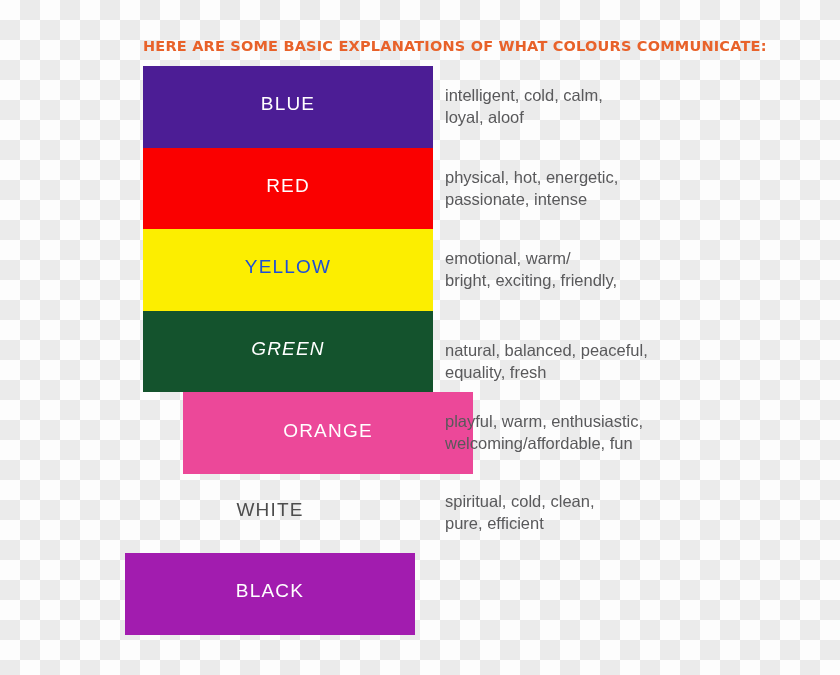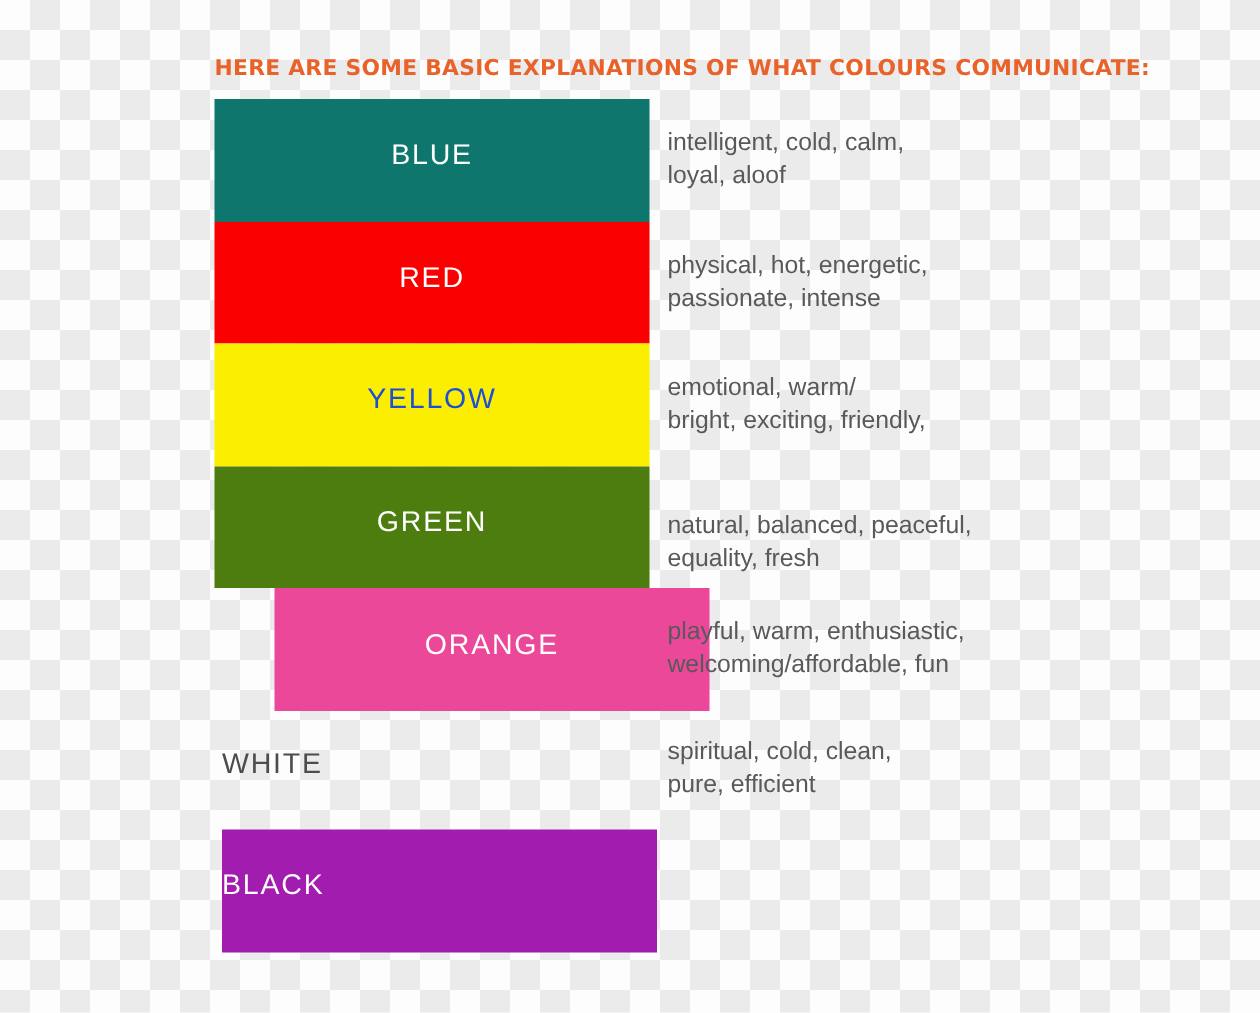--- a/index.html
+++ b/index.html
@@ -61,27 +61,27 @@
     line-height: 1;
     position: relative;
     top: -3px;
   }
   .label-light { color: #ffffff; }
   .label-dark  { color: #1d1d1b; }
 
   
   .swatch-standalone {
     position: absolute;
-    left: 148px;
+    left: 125px;
     width: 290px;
     height: 81.6px;
     box-sizing: border-box;
     display: flex;
     align-items: center;
-    justify-content: flex-start;
+    justify-content: center;
   }
   .swatch-white {
     top: 472px;
     background: transparent;
   }
   .swatch-white .swatch-label { color: #4c4c4c; }
   .swatch-black {
     top: 553px;
   }
 
@@ -99,33 +99,33 @@
 </style>
 </head>
 <body>
 
 <div class="canvas">
 
   <div class="title" style="color: rgb(232, 98, 42);">HERE ARE SOME BASIC EXPLANATIONS OF WHAT COLOURS COMMUNICATE:</div>
 
   <div class="swatch-stack">
 
-    <div class="swatch" style="background: #0f766e;">
+    <div class="swatch" style="background: #4c1d95;">
       <span class="swatch-label label-light" style="color: rgb(255, 255, 255);">BLUE</span>
     </div>
 
     <div class="swatch" style="background: rgb(250, 0, 0);">
       <span class="swatch-label label-light" style="color: #ffffff;">RED</span>
     </div>
 
     <div class="swatch" style="background: rgb(252, 238, 0);">
       <span class="swatch-label label-dark" style="color: #1d4ed8;">YELLOW</span>
     </div>
 
-    <div class="swatch" style="background: #4d7c0f;">
+    <div class="swatch" style="background: #14532d; font-style: italic;">
       <span class="swatch-label label-light" style="color: rgb(255, 255, 255);">GREEN</span>
     </div>
 
     <div class="swatch" style="background: #ec4899; margin-left: 40px;">
       <span class="swatch-label label-light" style="color: rgb(255, 255, 255);">ORANGE</span>
     </div>
 
   </div>
 
   <div class="swatch-standalone swatch-white">

